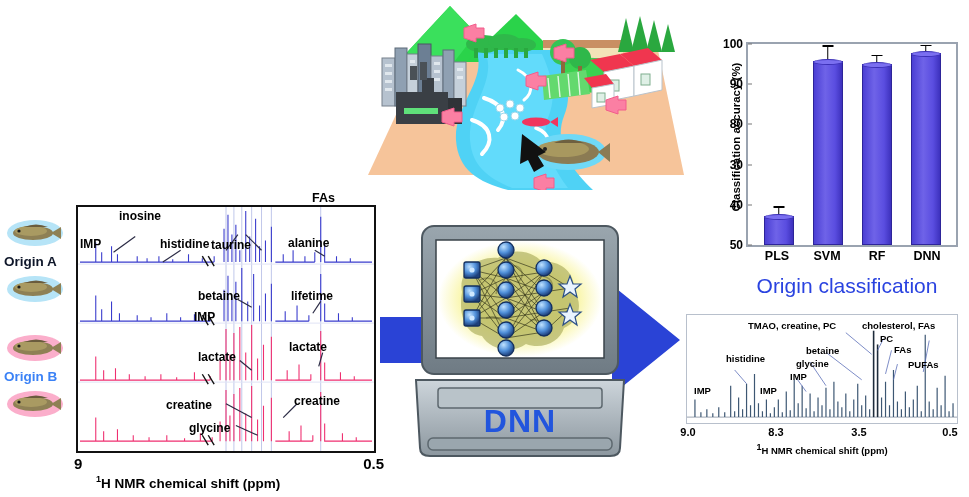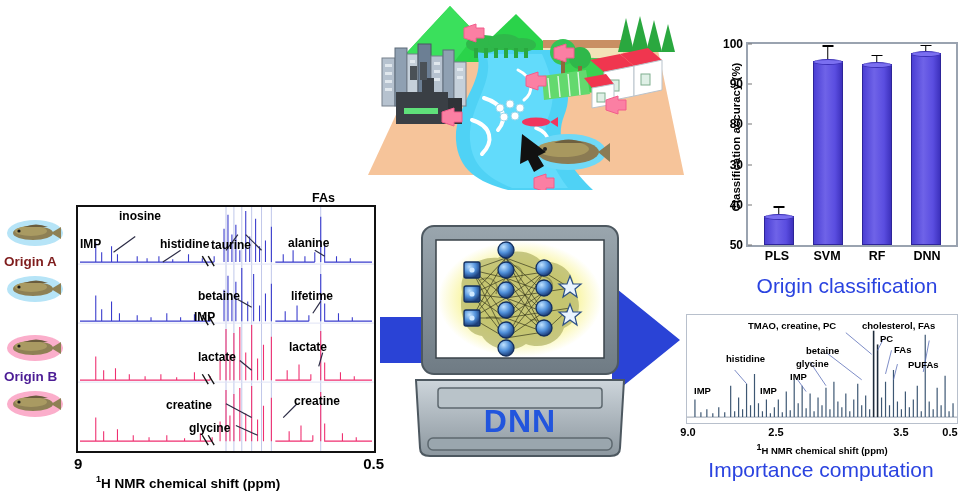--- a/index.html
+++ b/index.html
@@ -71,22 +71,22 @@
   
   #origin-strip { left: 4px; top: 218px; width: 60px; height: 230px; }
   .fish-icon { position: absolute; width: 58px; height: 30px; }
   .fish-icon svg { display:block; width:100%; height:100%; }
   .origin-label {
     position: absolute;
     font-size: 13.5px;
     font-weight: bold;
     white-space: nowrap;
   }
-  #origin-a-label { color: #7f1d1d; }
-  #origin-b-label { color: #4c1d95; }
+  #origin-a-label { color: #0f172a; }
+  #origin-b-label { color: #3b82f6; }
 
   
   #laptop-dnn { left: 414px; top: 222px; width: 212px; height: 244px; }
   #laptop-dnn svg { display:block; width:100%; height:100%; }
   #dnn-text {
     position: absolute;
     left: 0; right: 0; top: 181px;
     text-align: center;
     font-size: 32px;
     font-weight: bold;
@@ -827,21 +827,20 @@
   <div class="rnmr-anno" style="left:232px; top:47px;">PUFAs</div>
   <div class="rnmr-anno" style="left:130px; top:33px;">betaine</div>
   <div class="rnmr-anno" style="left:120px; top:46px;">glycine</div>
   <div class="rnmr-anno" style="left:114px; top:59px;">IMP</div>
   <div class="rnmr-anno" style="left:50px;  top:41px;">histidine</div>
   <div class="rnmr-anno" style="left:18px;  top:73px;">IMP</div>
   <div class="rnmr-anno" style="left:84px;  top:73px;">IMP</div>
 
   <div id="right-xticks">
     <div class="right-xtick" style="left:12px;">9.0</div>
-    <div class="right-xtick" style="left:100px;">2.5</div>
-    <div class="right-xtick" style="left:183px;margin-left:42px;">3.5</div>
+    <div class="right-xtick" style="left:100px;">8.3</div>
+    <div class="right-xtick" style="left:183px;">3.5</div>
     <div class="right-xtick" style="left:274px;">0.5</div>
   </div>
 
   <div id="right-axis-title"><span class="sup">1</span><span>H NMR chemical shift (ppm)</span></div>
 
-  <div id="importance-caption">Importance computation</div>
 </div>
 
 </body></html>

